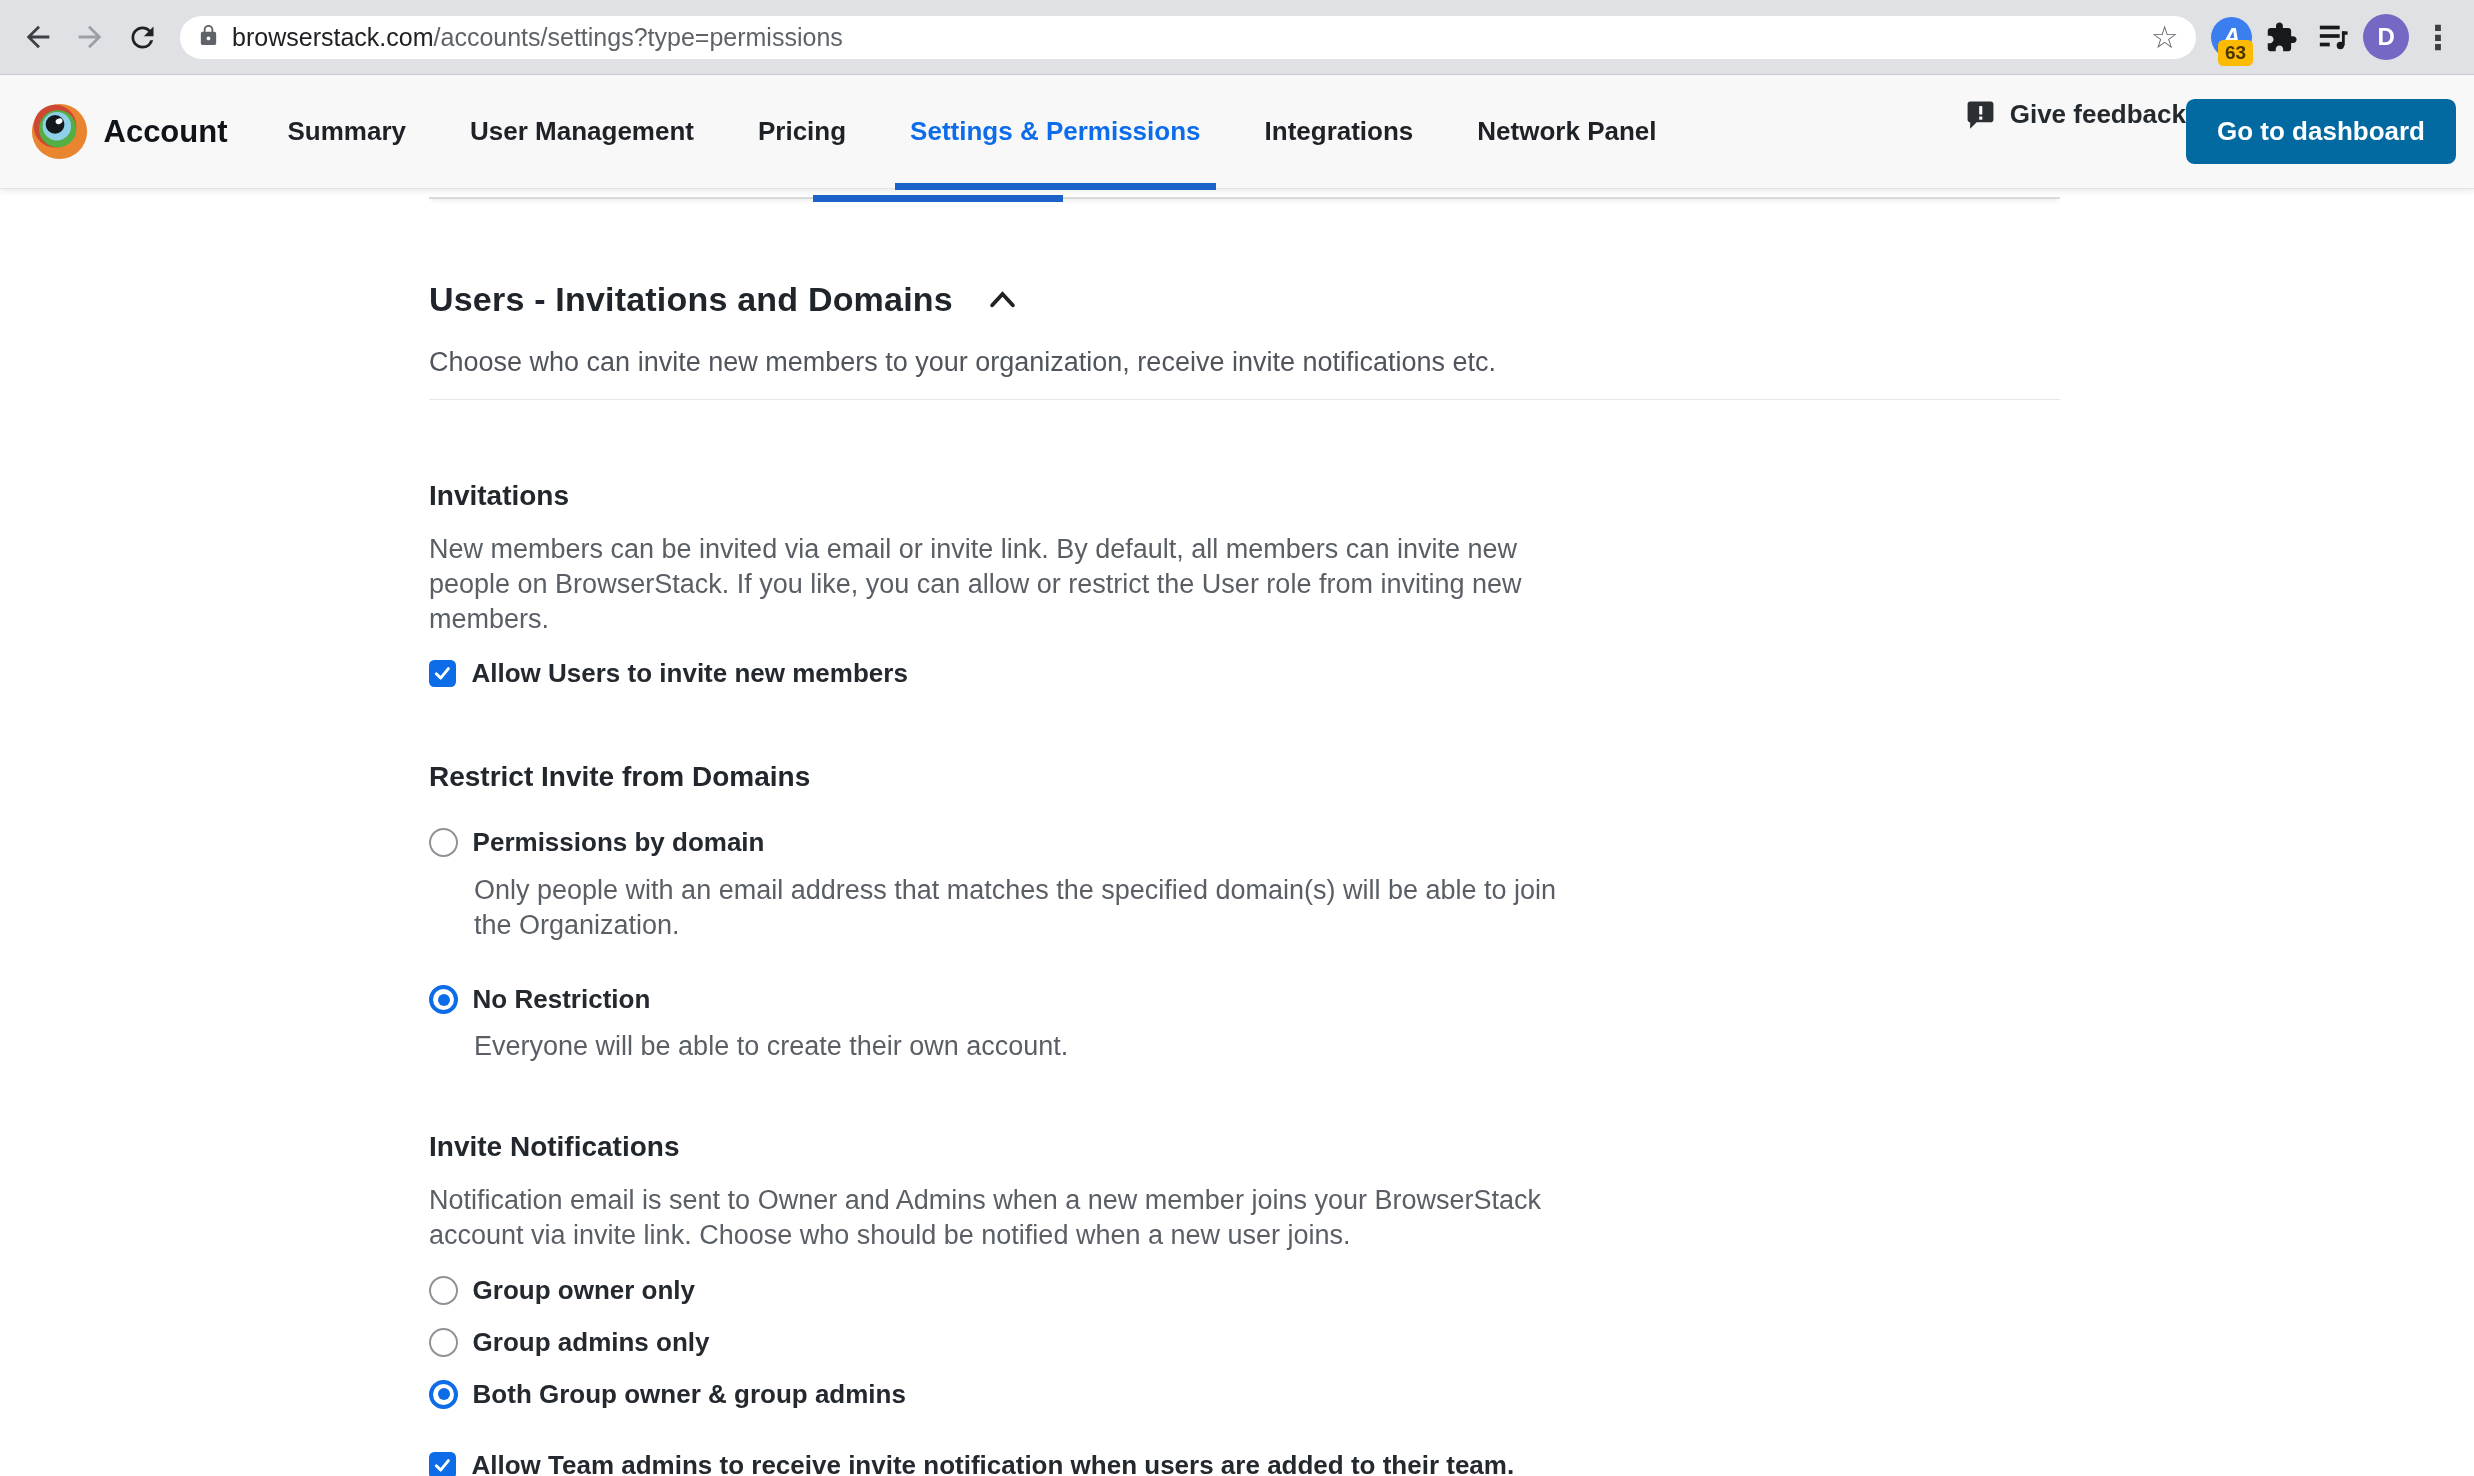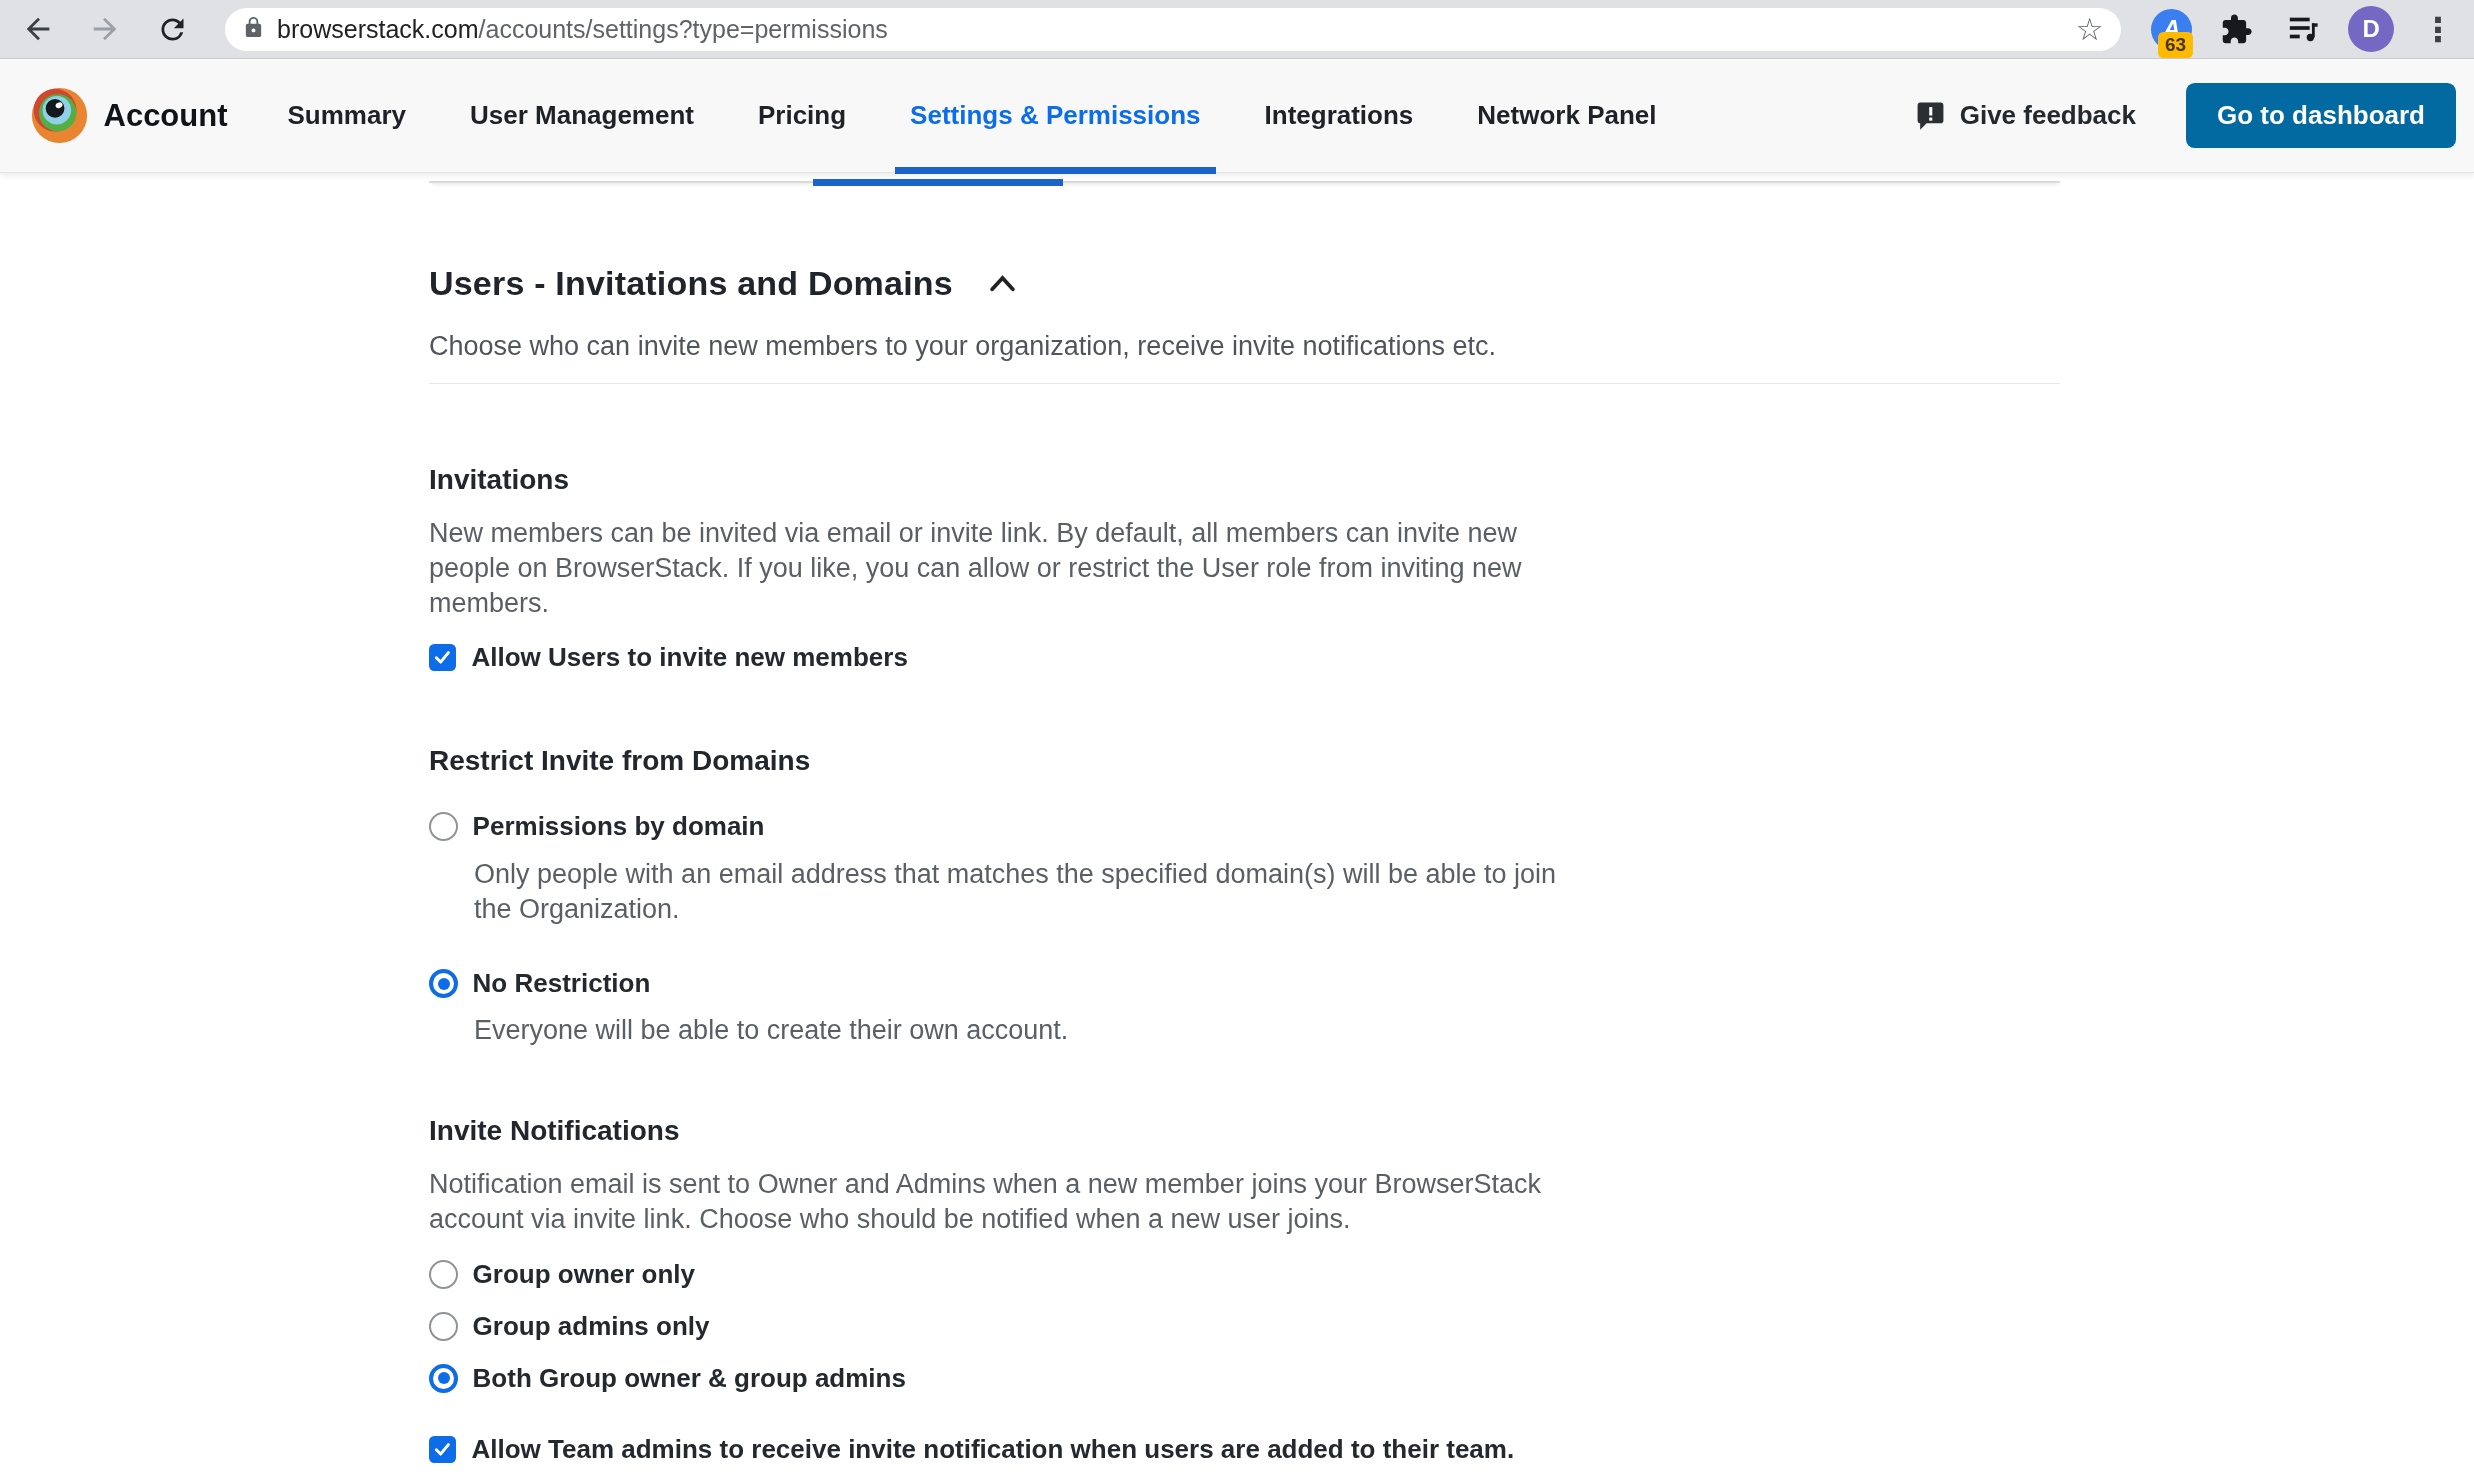--- a/index.html
+++ b/index.html
@@ -1,22 +1,22 @@
 <!DOCTYPE html>
 <html style="font-size:13.8px"><head>
 <meta charset="utf-8">
 <style>
   * { margin:0; padding:0; box-sizing:border-box; }
   html,body { width:2475px; height:1477px; overflow:hidden; background:#fff;
     font-family:"Liberation Sans","DejaVu Sans",sans-serif; }
   .page { position:relative; width:2475px; height:1477px; }
 
   
-  .toolbar { height:59px; background:#dfe1e5; border-bottom:1.7px solid #c9cbcf;
-    display:flex; align-items:center; padding:0 15.5px; gap:22px; }
+  .toolbar { height:75px; background:#dfe1e5; border-bottom:1.7px solid #c9cbcf;
+    display:flex; align-items:center; padding:0 15.5px; gap:7px; }
   .tb-btn { width:45px; height:45px; border-radius:50%; display:flex;
     align-items:center; justify-content:center; flex:0 0 auto; }
   .tb-btn svg { display:block; }
   .omnibox { flex:1; height:43px; background:#ffffff; border-radius:22.4px;
     display:flex; align-items:center; padding:0 17px; margin:0 8.6px; min-width:0; }
   .url { font-size:25px; white-space:nowrap; overflow:hidden; margin-left:12px; }
   .url .domain { color:#202124; }
   .url .path { color:#5f6368; }
   .star { font-size:31px; color:#5f6368; margin-left:auto; line-height:1; }
   .ext-a { position:relative; width:41px; height:41px; flex:0 0 auto; }
@@ -37,21 +37,21 @@
     box-shadow:0 2.6px 5.2px rgba(0,0,0,.07); display:flex; align-items:center;
     padding:0 19px 0 31px; position:relative; z-index:2; }
   .brand { display:flex; align-items:center; gap:15.5px; height:100%; }
   .brand-name { font-size:31px; font-weight:bold; color:#101418; }
   .nav-items { display:flex; align-items:stretch; height:100%; margin-left:60px; gap:64px; }
   .nav-item { display:flex; align-items:center; height:100%; position:relative;
     font-size:26px; font-weight:bold; color:#1e2227; cursor:pointer; }
   .nav-item.active { color:#0d6cea; }
   .nav-item.active::after { content:""; position:absolute; left:-15.5px; right:-15.5px;
     bottom:-1.7px; height:6.9px; background:#1b63c8; }
-  .nav-right { margin-left:auto; display:flex; align-items:center; gap:50px; }
+  .nav-right { margin-left:auto; display:flex; align-items:flex-start; }
   .feedback { display:flex; align-items:center; gap:13.8px; font-size:26px;
     color:#24292e; font-weight:bold; }
   .dash-btn { background:#0369a1; color:#fff; font-size:26px; font-weight:bold;
     border:none; border-radius:8.6px; height:65px; padding:0 31px; cursor:pointer; }
 
   
   .content { width:1631px; margin-left:429px; position:relative; }
   .tabbar-remnant { height:10.3px; position:relative; border-bottom:2.6px solid #d9d9d9;
     box-shadow:0 3.4px 5.2px -2.6px rgba(0,0,0,.12); }
   .tabbar-remnant .blue-seg { position:absolute; left:384px; bottom:-5.2px;

